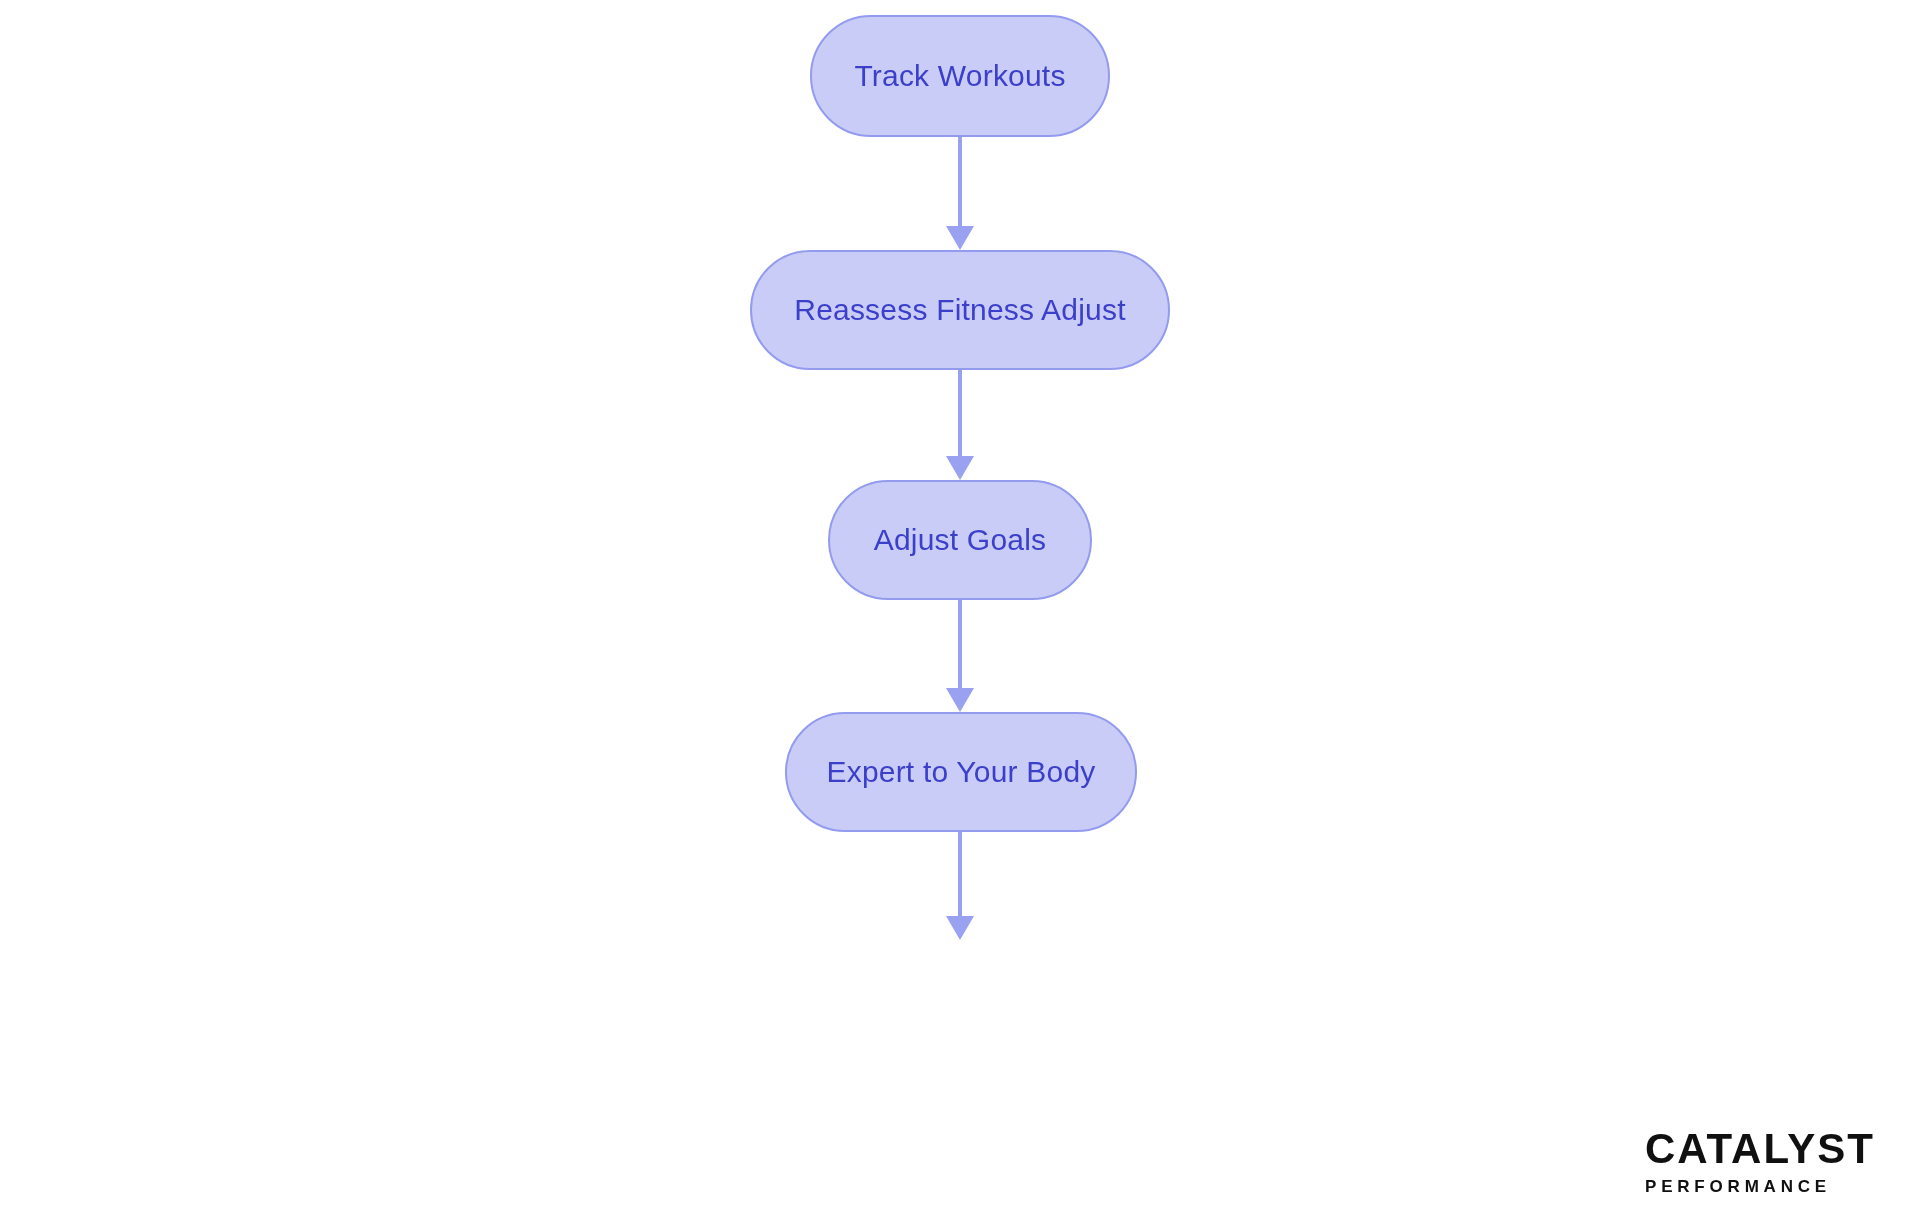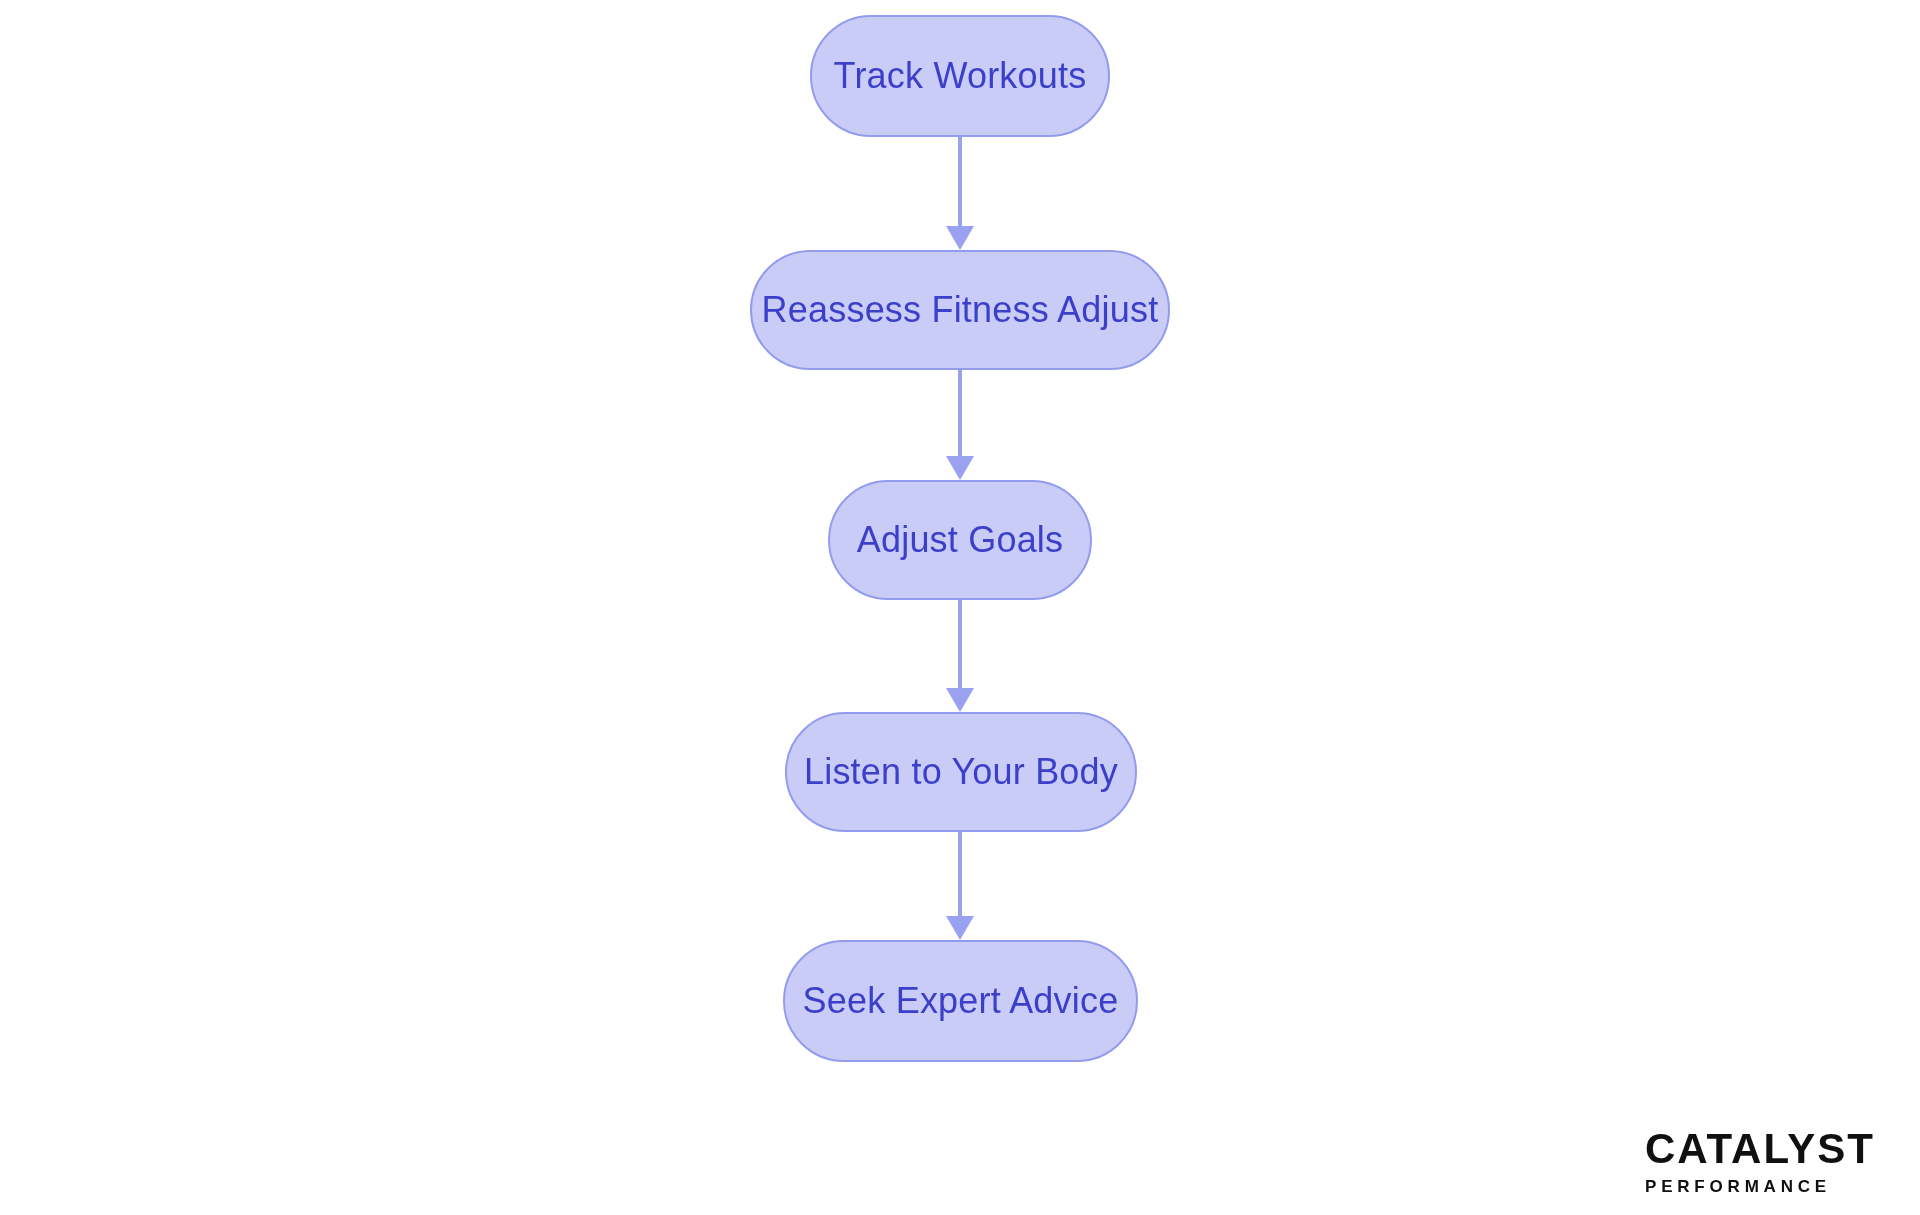--- a/index.html
+++ b/index.html
@@ -39,21 +39,21 @@
   }
   .node {
     position: absolute;
     display: flex;
     align-items: center;
     justify-content: center;
     background: var(--node-fill);
     border: 2px solid var(--node-border);
     border-radius: 62px;
     color: var(--node-text);
-    font-size: 36px;
+    font-size: 30px;
     letter-spacing: 0.2px;
     text-align: center;
     cursor: default;
   }
   .node-label { white-space: nowrap; }
   .node-1 { left: 810px; top: 15px;  width: 300px; height: 122px; }
   .node-2 { left: 750px; top: 250px; width: 420px; height: 120px; }
   .node-3 { left: 828px; top: 480px; width: 264px; height: 120px; }
   .node-4 { left: 785px; top: 712px; width: 352px; height: 120px; }
   .node-5 { left: 783px; top: 940px; width: 355px; height: 122px; }
@@ -106,25 +106,22 @@
 
   <div class="node node-2">
     <span class="node-label">Reassess Fitness Adjust</span>
   </div>
 
   <div class="node node-3">
     <span class="node-label">Adjust Goals</span>
   </div>
 
   <div class="node node-4">
-    <span class="node-label">Listen to Your Body</span>
+    <span class="node-label">Expert to Your Body</span>
   </div>
 
-  <div class="node node-5">
-    <span class="node-label">Seek Expert Advice</span>
-  </div>
 
   <div class="logo">
     <div class="logo-title">CATALYST</div>
     <div class="logo-subtitle">PERFORMANCE</div>
   </div>
 
 </div>
 
 </body></html>

